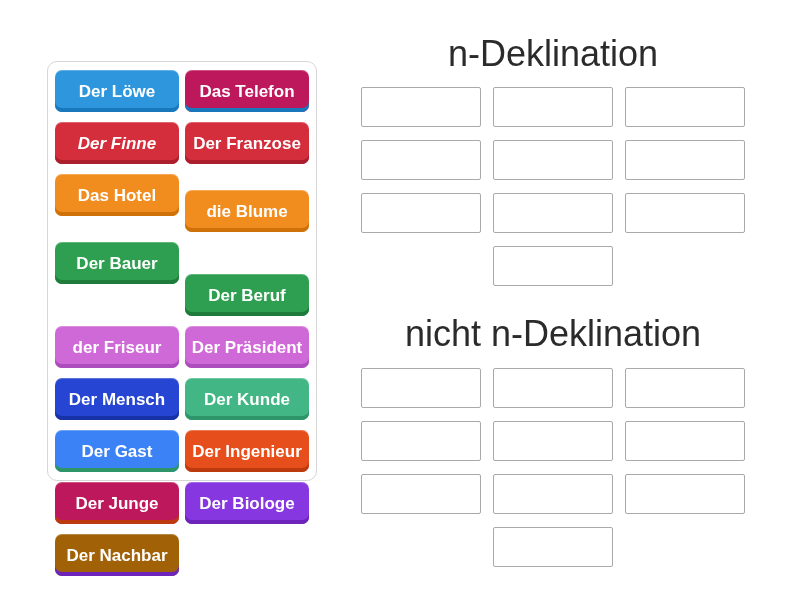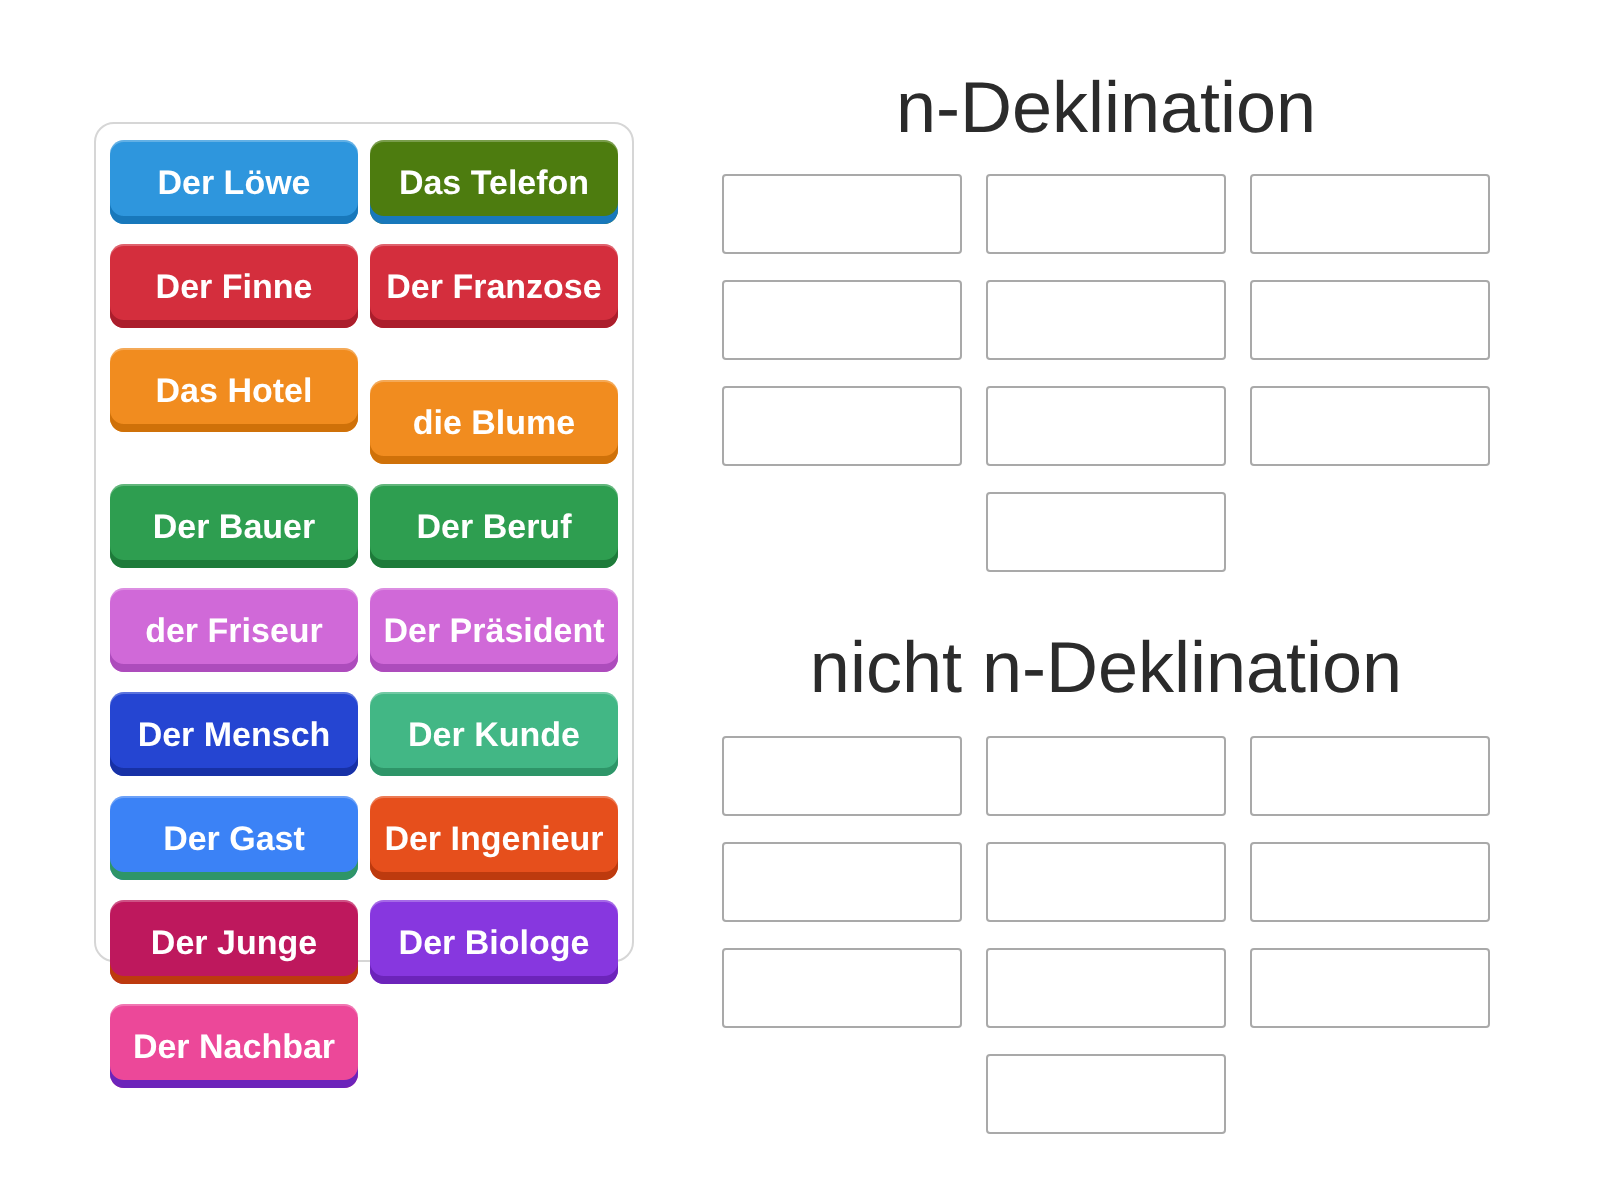--- a/index.html
+++ b/index.html
@@ -85,36 +85,36 @@
   }
   .slot:last-child { grid-column: 2; }
 </style>
 </head>
 <body>
 
 <div class="stage">
 
   <div class="tile-panel">
       <div class="tile" style="background: rgb(46, 150, 221); box-shadow: rgb(24, 120, 187) 0px -4px 0px inset, rgba(255, 255, 255, 0.25) 0px 1px 0px inset;">Der Löwe</div>
-      <div class="tile" style="background: #4d7c0f; box-shadow: rgb(24, 120, 187) 0px -4px 0px inset, rgba(255, 255, 255, 0.25) 0px 1px 0px inset;">Das Telefon</div>
-      <div class="tile" style="background: rgb(212, 46, 61); box-shadow: rgb(171, 30, 44) 0px -4px 0px inset, rgba(255, 255, 255, 0.25) 0px 1px 0px inset;">Der Finne</div>
+      <div class="tile" style="background: #be185d; box-shadow: rgb(24, 120, 187) 0px -4px 0px inset, rgba(255, 255, 255, 0.25) 0px 1px 0px inset;">Das Telefon</div>
+      <div class="tile" style="background: rgb(212, 46, 61); box-shadow: rgb(171, 30, 44) 0px -4px 0px inset, rgba(255, 255, 255, 0.25) 0px 1px 0px inset; font-style: italic;">Der Finne</div>
       <div class="tile" style="background: rgb(212, 46, 61); box-shadow: rgb(171, 30, 44) 0px -4px 0px inset, rgba(255, 255, 255, 0.25) 0px 1px 0px inset;">Der Franzose</div>
       <div class="tile" style="background: rgb(241, 140, 31); box-shadow: rgb(207, 113, 9) 0px -4px 0px inset, rgba(255, 255, 255, 0.25) 0px 1px 0px inset;">Das Hotel</div>
       <div class="tile" style="background: rgb(241, 140, 31); box-shadow: rgb(207, 113, 9) 0px -4px 0px inset, rgba(255, 255, 255, 0.25) 0px 1px 0px inset; margin-top: 16px;">die Blume</div>
       <div class="tile" style="background: rgb(46, 158, 80); box-shadow: rgb(30, 123, 58) 0px -4px 0px inset, rgba(255, 255, 255, 0.25) 0px 1px 0px inset;">Der Bauer</div>
-      <div class="tile" style="background: rgb(46, 158, 80); box-shadow: rgb(30, 123, 58) 0px -4px 0px inset, rgba(255, 255, 255, 0.25) 0px 1px 0px inset;">Der Beruf</div>
+      <div class="tile" style="background: rgb(46, 158, 80); box-shadow: rgb(30, 123, 58) 0px -4px 0px inset, rgba(255, 255, 255, 0.25) 0px 1px 0px inset; margin-top: 32px;">Der Beruf</div>
       <div class="tile" style="background: rgb(208, 105, 216); box-shadow: rgb(173, 76, 188) 0px -4px 0px inset, rgba(255, 255, 255, 0.25) 0px 1px 0px inset;">der Friseur</div>
       <div class="tile" style="background: rgb(208, 105, 216); box-shadow: rgb(173, 76, 188) 0px -4px 0px inset, rgba(255, 255, 255, 0.25) 0px 1px 0px inset;">Der Präsident</div>
       <div class="tile" style="background: rgb(37, 69, 210); box-shadow: rgb(23, 49, 166) 0px -4px 0px inset, rgba(255, 255, 255, 0.25) 0px 1px 0px inset;">Der Mensch</div>
       <div class="tile" style="background: rgb(66, 183, 133); box-shadow: rgb(46, 149, 104) 0px -4px 0px inset, rgba(255, 255, 255, 0.25) 0px 1px 0px inset;">Der Kunde</div>
       <div class="tile" style="background: #3b82f6; box-shadow: rgb(46, 149, 104) 0px -4px 0px inset, rgba(255, 255, 255, 0.25) 0px 1px 0px inset;">Der Gast</div>
       <div class="tile" style="background: rgb(230, 79, 28); box-shadow: rgb(189, 58, 14) 0px -4px 0px inset, rgba(255, 255, 255, 0.25) 0px 1px 0px inset;">Der Ingenieur</div>
       <div class="tile" style="background: #be185d; box-shadow: rgb(189, 58, 14) 0px -4px 0px inset, rgba(255, 255, 255, 0.25) 0px 1px 0px inset;">Der Junge</div>
       <div class="tile" style="background: rgb(135, 55, 223); box-shadow: rgb(108, 36, 186) 0px -4px 0px inset, rgba(255, 255, 255, 0.25) 0px 1px 0px inset;">Der Biologe</div>
-      <div class="tile" style="background: #ec4899; box-shadow: rgb(108, 36, 186) 0px -4px 0px inset, rgba(255, 255, 255, 0.25) 0px 1px 0px inset;">Der Nachbar</div>
+      <div class="tile" style="background: #a16207; box-shadow: rgb(108, 36, 186) 0px -4px 0px inset, rgba(255, 255, 255, 0.25) 0px 1px 0px inset;">Der Nachbar</div>
     </div>
 
   <h2 class="group-title" id="group-title-0">n-Deklination</h2>
   <div class="slots" id="group-slots-0">
       <div class="slot"></div>
       <div class="slot"></div>
       <div class="slot"></div>
       <div class="slot"></div>
       <div class="slot"></div>
       <div class="slot"></div>

